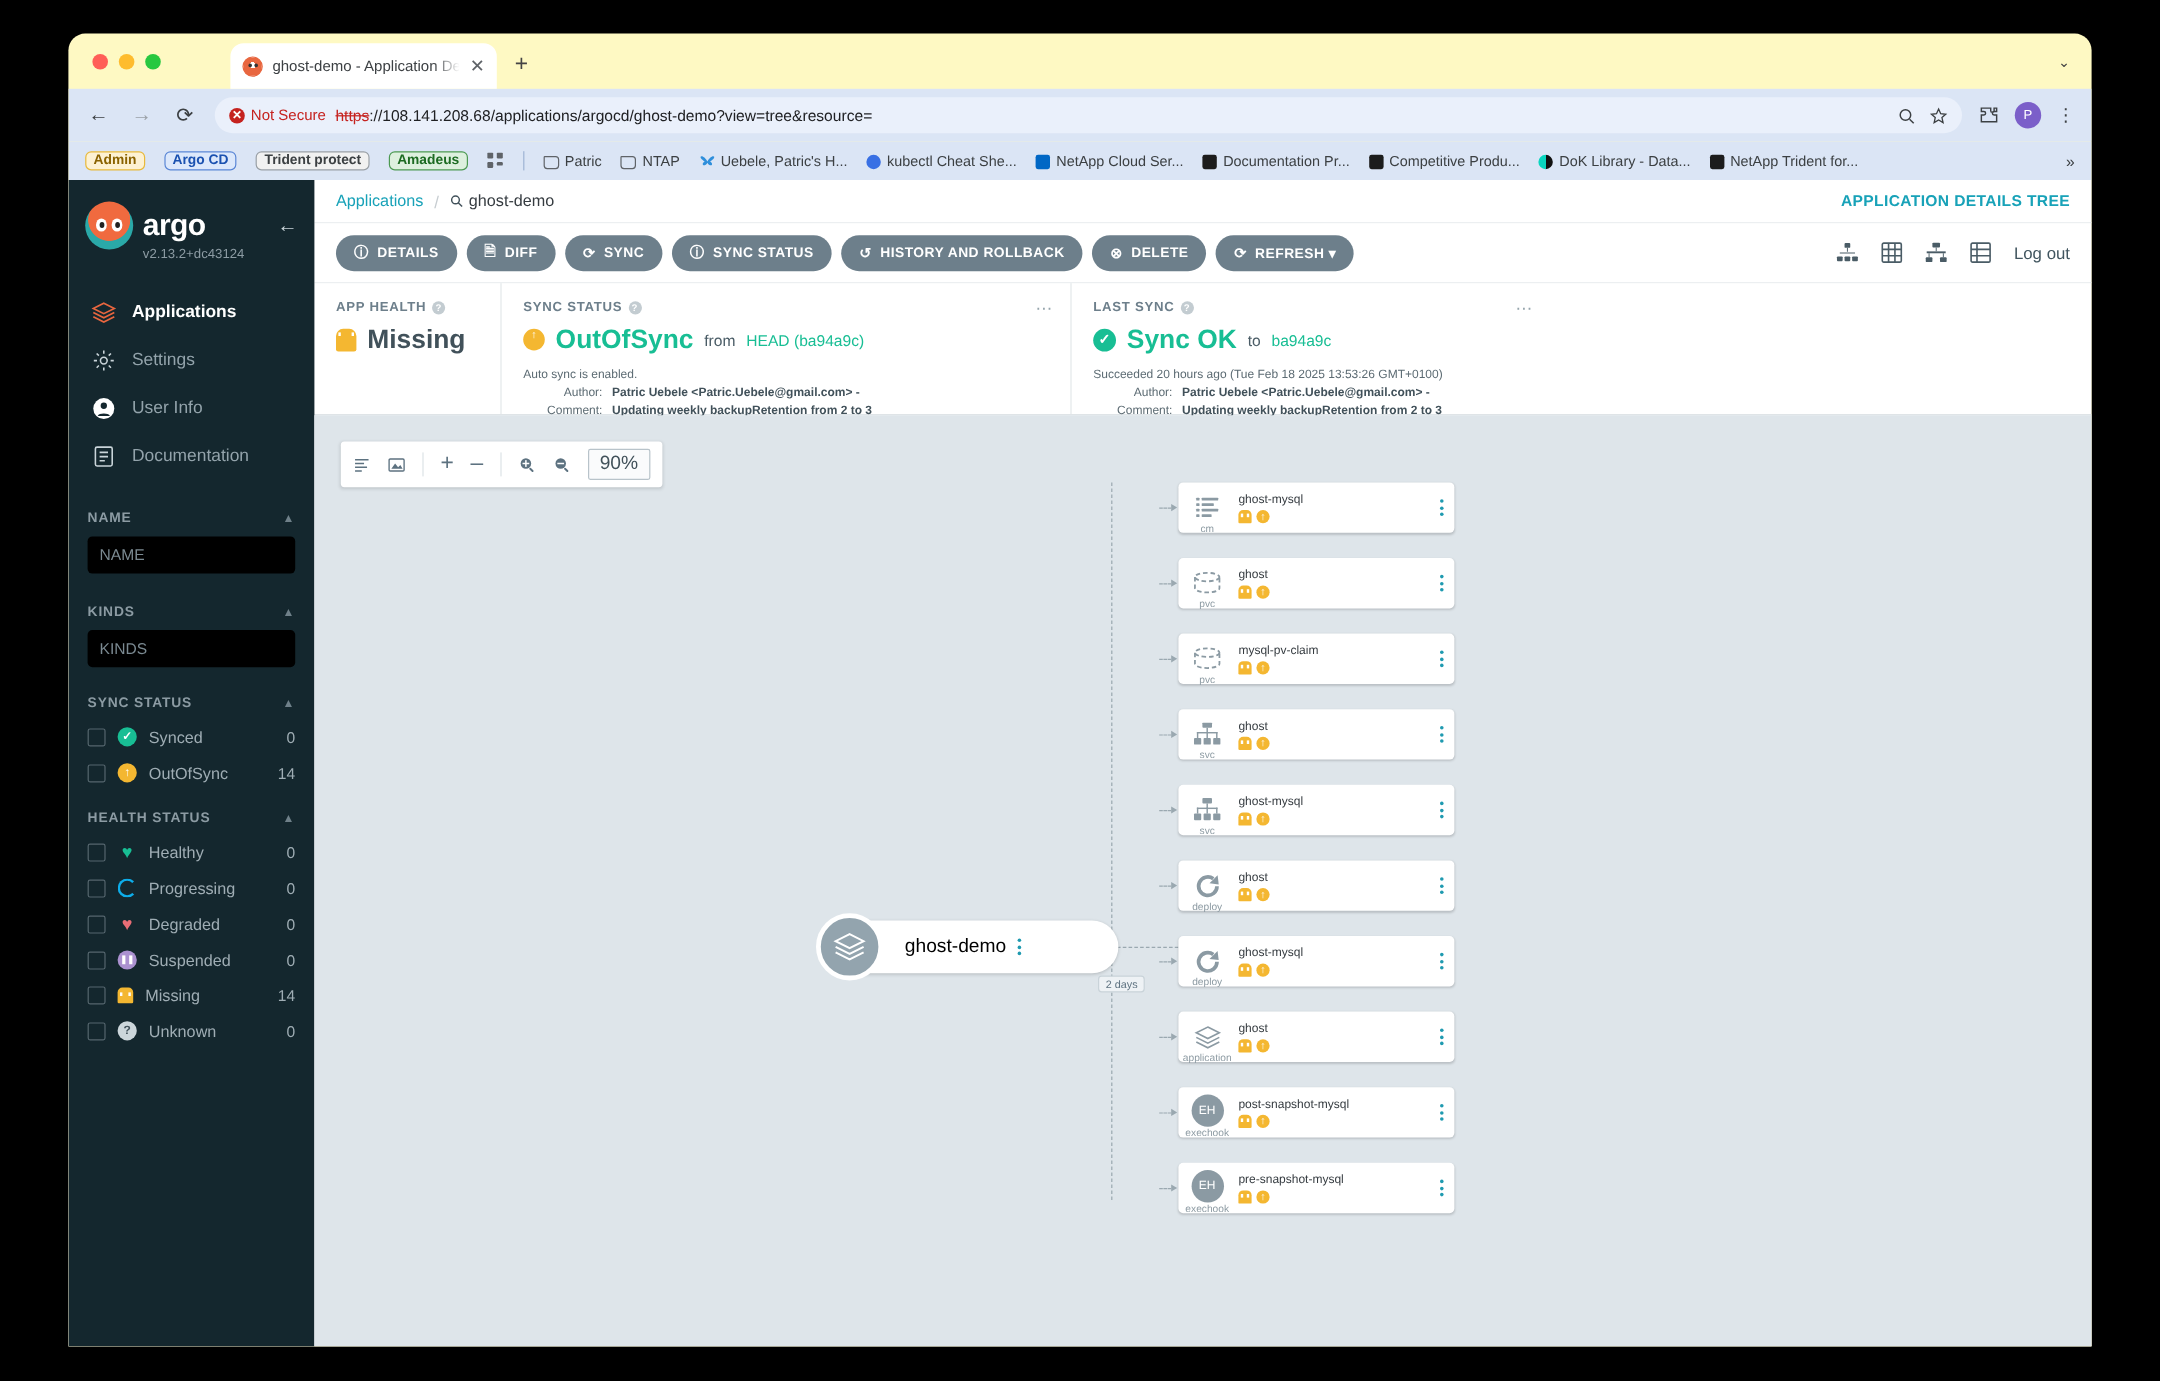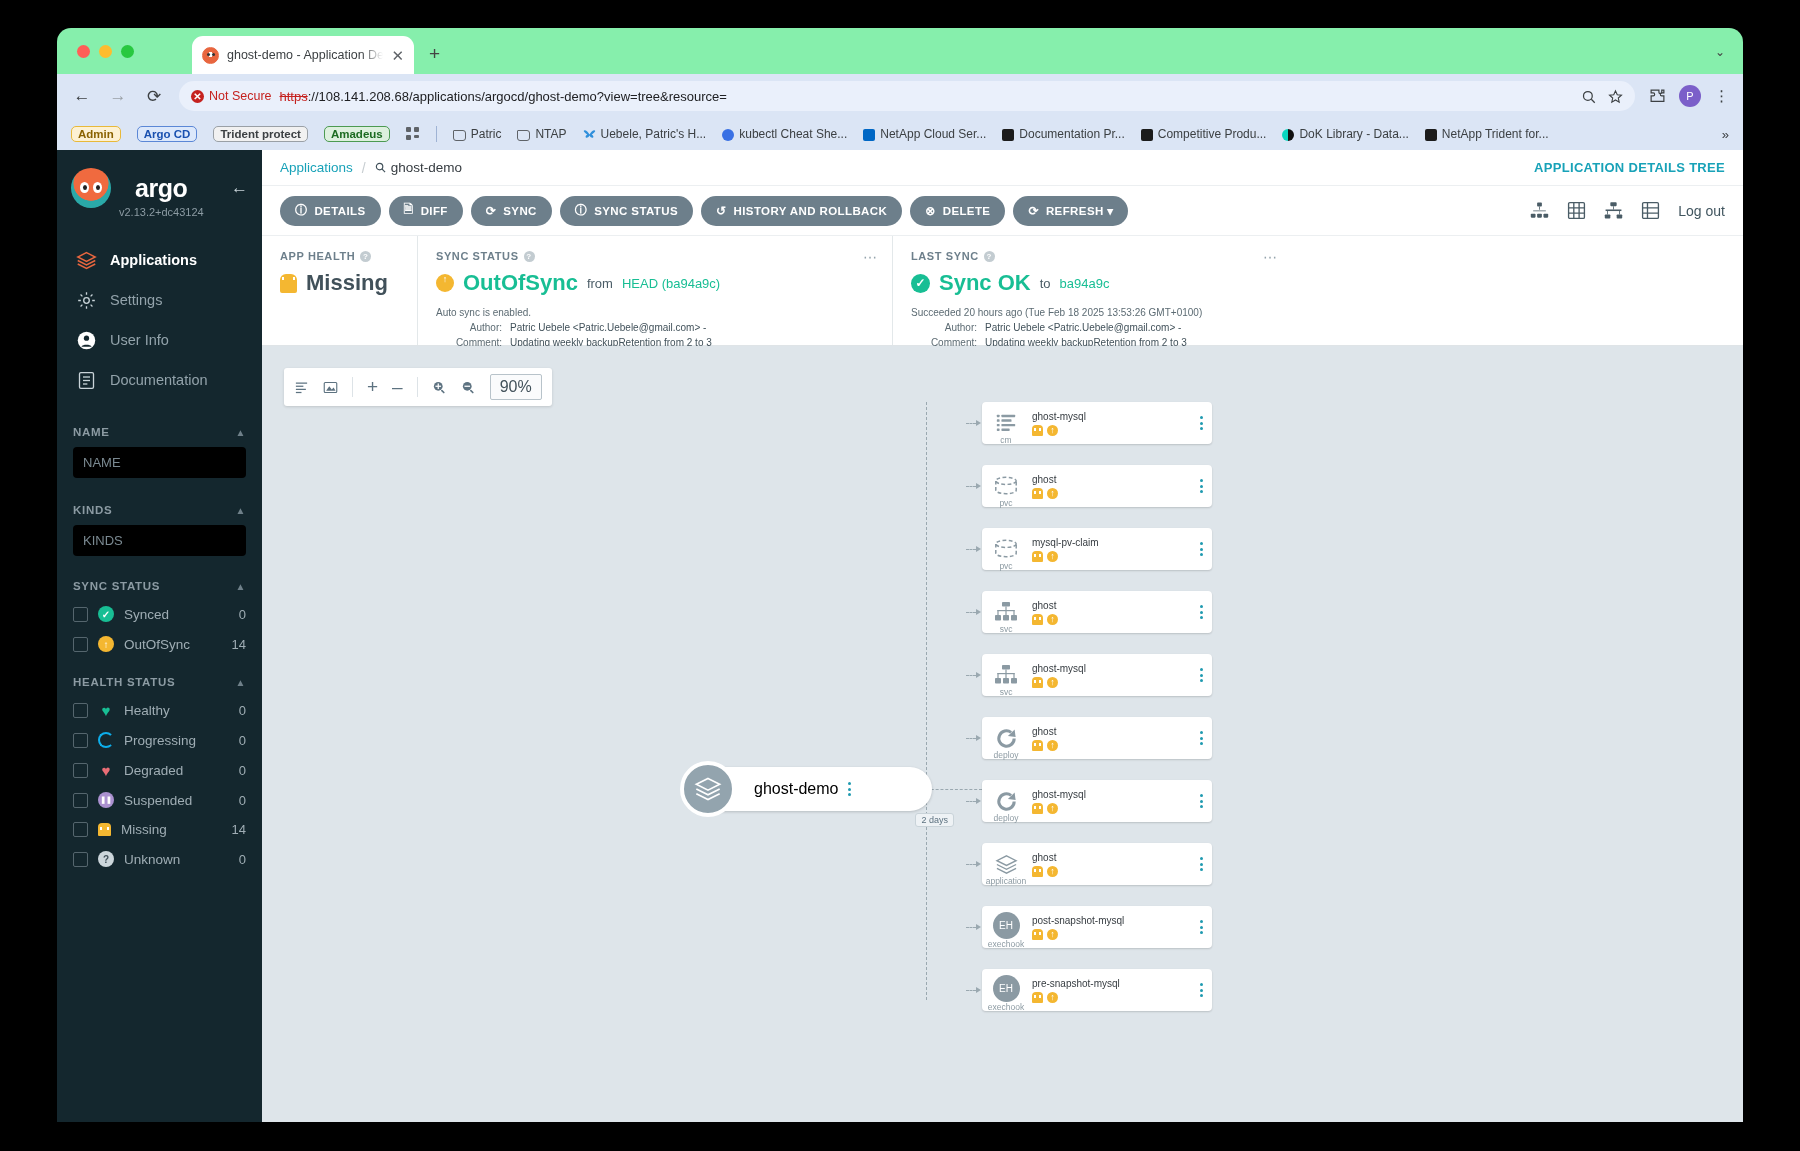--- a/index.html
+++ b/index.html
@@ -6,21 +6,21 @@
   html, body {
     width: 1800px; height: 1151px;
     background: #000;
     font-family: "Liberation Sans", sans-serif;
     overflow: hidden;
   }
   
   #browser {
     position: absolute; left: 57px; top: 28px;
     width: 1686px; height: 1094px;
-    background: #86efac;
+    background: #fef9c3;
     border-radius: 14px 14px 0 0;
     overflow: hidden;
   }
   #tabstrip { height: 46px; position: relative; }
   .traffic { position: absolute; top: 17px; display: flex; gap: 9px; left: 20px; }
   .tl { width: 13px; height: 13px; border-radius: 50%; }
   .tl.red { background: #ff5f57; } .tl.yel { background: #febc2e; } .tl.grn { background: #28c840; }
   .tab {
     position: absolute; left: 135px; top: 8px; width: 222px; height: 38px;
     background: #fff; border-radius: 11px 11px 0 0;
@@ -70,21 +70,21 @@
   .bm-sep { width: 1px; height: 16px; background: #9fb3d4; }
   .fav-folder { width: 13px; height: 11px; border: 1.4px solid #5f6368; border-radius: 1px 3px 3px 3px; }
   .fav-sq { width: 12px; height: 12px; border-radius: 2px; flex: none; }
   .bm-overflow { margin-left: auto; font-size: 13px; color: #3c4043; }
 
   
   #page { height: 972px; background: #fff; display: flex; position: relative; }
 
   
   #sidebar { width: 205px; background: #14272e; flex: none; position: relative; color: #d2dade; }
-  .argo-logo-row { display: flex; align-items: center; padding: 18px 14px 2px 14px; gap: 24px; }
+  .argo-logo-row { display: flex; align-items: center; padding: 18px 14px 2px 14px; gap: 8px; }
   .octo {
     width: 40px; height: 40px; border-radius: 50%;
     background: radial-gradient(circle at 50% 38%, #f06a3f 0 54%, #2aa9a8 56% 100%);
     position: relative; flex: none;
   }
   .octo .eye { position:absolute; top: 14px; width: 9px; height: 11px; background:#fff; border-radius:50%; }
   .octo .eye.l { left: 9px; } .octo .eye.r { right: 9px; }
   .octo .eye::after{content:'';position:absolute;left:2.5px;top:3px;width:4px;height:5px;border-radius:50%;background:#222;}
   .argo-word { font-size: 25px; font-weight: 700; letter-spacing: -0.5px; color: #fff; }
   .argo-ver { font-size: 11px; color: #8c9ba3; padding-left: 62px; margin-top: -4px; }
@@ -132,21 +132,21 @@
   .st-label { font-size: 11px; font-weight: 700; letter-spacing: .6px; color: #6d7f8b; display:flex;align-items:center;gap:5px;}
   .q-ico { width: 11px; height: 11px; border-radius: 50%; background: #c3ccd1; color: #fff; font-size: 8px;
            display:flex;align-items:center;justify-content:center; font-weight:700;}
   .st-main { display: flex; align-items: center; gap: 9px; margin-top: 8px; }
   .st-big { font-size: 22px; font-weight: 700; }
   .st-from { font-size: 13px; color: #4a5c66; }
   .st-rev { color: #18be94; }
   .st-sub { font-size: 10px; color: #5c6b73; margin-top: 9px; line-height: 1.5; }
   .st-kv { display: flex; gap: 8px; }
   .st-k { width: 66px; text-align: right; flex: none; color:#5c6b73; }
-  .st-v { font-weight: 400; color: #41515a; }
+  .st-v { font-weight: 700; color: #41515a; }
   .dots3 { position: absolute; right: 14px; top: 13px; color: #95a4ac; letter-spacing: 1px; cursor:pointer; font-size:14px;}
 
   
   #canvas { flex: 1; background: #dee5ea; position: relative; overflow: hidden; }
   #zoomtoolbar {
     position: absolute; left: 22px; top: 22px; height: 38px; background: #fff;
     border-radius: 3px; display: flex; align-items: center; padding: 0 10px; gap: 14px;
     box-shadow: 0 1px 3px rgba(0,0,0,.14);
   }
   .zt-ico { color: #5d7280; font-size: 15px; cursor: pointer; display:flex;align-items:center; }

